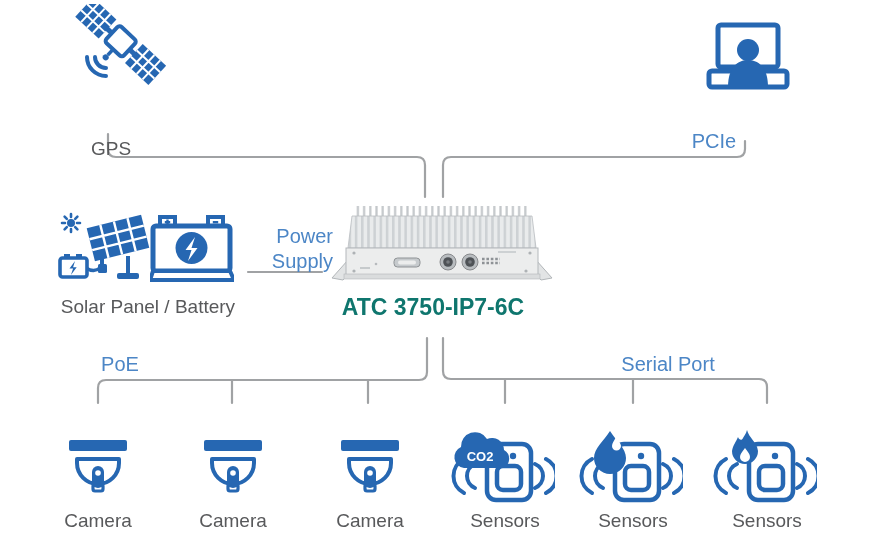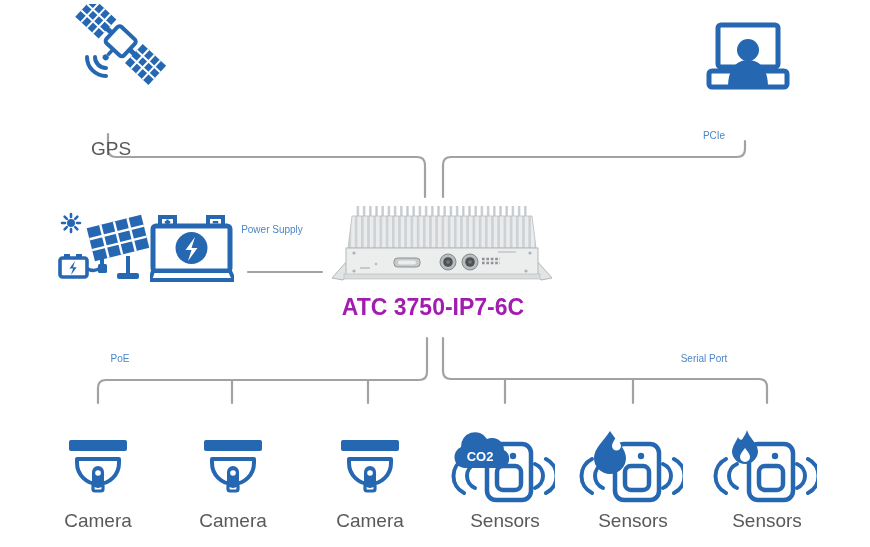--- a/index.html
+++ b/index.html
@@ -7,26 +7,26 @@
     position:relative;width:870px;height:547px;background:#ffffff;
     font-family:"Liberation Sans",sans-serif;overflow:hidden;
   }
   .abs{position:absolute;}
   .node-label{
     position:absolute;transform:translateX(-50%);
     font-size:19px;color:#58595b;white-space:nowrap;text-align:center;
   }
   .link-label{
     position:absolute;transform:translateX(-50%);
-    font-size:10px;color:#4c86c6;white-space:nowrap;text-align:center;
+    font-size:20px;color:#4c86c6;white-space:nowrap;text-align:right;
   }
   .link-label.wrap{white-space:normal;width:84px;line-height:1.25;}
   .device-label{
     position:absolute;transform:translateX(-50%);
-    font-size:23px;font-weight:bold;color:#a21caf;white-space:nowrap;
+    font-size:23px;font-weight:bold;color:#0f766e;white-space:nowrap;
   }
   svg{display:block;}
 </style>
 </head>
 <body>
 
 <div id="canvas">
 
   <svg class="abs" style="left:0;top:0;" width="870" height="547" viewBox="0 0 870 547" fill="none" stroke="#a0a2a4" stroke-width="2.2" stroke-linecap="round">
     <path d="M108 134 L108 149 Q108 157 116 157 L417 157 Q425 157 425 165 L425 197"></path>
@@ -85,22 +85,23 @@
   <svg class="abs" style="left:150px;top:214px;" width="84" height="72" viewBox="0 0 84 72">
     <rect x="10" y="3" width="15" height="11" fill="#fff" stroke="#2667b2" stroke-width="4"></rect>
     <rect x="58" y="3" width="15" height="11" fill="#fff" stroke="#2667b2" stroke-width="4"></rect>
     <path d="M17.5 5.5 V11 M14.8 8.2 H20.2" stroke="#2667b2" stroke-width="2.4"></path>
     <path d="M62.8 8.2 H68.2" stroke="#2667b2" stroke-width="2.4"></path>
     <rect x="3" y="12" width="77" height="45" rx="3" fill="#fff" stroke="#2667b2" stroke-width="5"></rect>
     <path d="M3 57 L0 66 H84 L80 57 Z" fill="#fff" stroke="#2667b2" stroke-width="4" stroke-linejoin="round"></path>
     <circle cx="41.5" cy="34" r="16" fill="#2667b2"></circle>
     <path d="M45 23 l-9.5 13 h6 l-3.5 11 l9.5 -13 h-6 z" fill="#fff"></path>
   </svg>
-
-  <div class="link-label wrap" style="left:272px;top:224px;">Power Supply</div>
+  <div class="node-label" style="left:148px;top:296px;">Solar Panel / Battery</div>
+
+  <div class="link-label wrap" style="left:291px;top:224px;">Power Supply</div>
 
   <svg class="abs" style="left:330px;top:198px;" width="224" height="88" viewBox="0 0 224 88">
     <defs>
       <pattern id="spikes" width="6.2" height="10" patternUnits="userSpaceOnUse">
         <rect x="2" y="0" width="2.2" height="10" fill="#c3c7ca"></rect>
       </pattern>
       <pattern id="finsFront" width="6.2" height="32" patternUnits="userSpaceOnUse">
         <rect x="0" y="0" width="2.6" height="32" fill="#cdd1d4"></rect>
         <rect x="2.6" y="0" width="3.6" height="32" fill="#e9ebec"></rect>
       </pattern>
@@ -124,21 +125,21 @@
     <circle cx="200" cy="55" r="1.6" fill="#aeb2b5"></circle>
     <circle cx="24" cy="73" r="1.6" fill="#aeb2b5"></circle>
     <circle cx="196" cy="73" r="1.6" fill="#aeb2b5"></circle>
     <circle cx="46" cy="66" r="1.3" fill="#b6babd"></circle>
     <path d="M30 70 H40" stroke="#b6babd" stroke-width="1.4"></path>
     <path d="M168 54 H186" stroke="#c0c4c7" stroke-width="1.4"></path>
   </svg>
   <div class="device-label" style="left:433px;top:294px;">ATC 3750-IP7-6C</div>
 
   <div class="link-label" style="left:120px;top:353px;">PoE</div>
-  <div class="link-label" style="left:704px;top:353px;">Serial Port</div>
+  <div class="link-label" style="left:668px;top:353px;">Serial Port</div>
 
   <svg class="abs" style="left:69px;top:438px;" width="58" height="62" viewBox="0 0 58 62">
     <rect x="0" y="2" width="58" height="11" rx="2" fill="#2667b2"></rect>
     <path d="M8 21 h42 v4 a21 21 0 0 1 -42 0 z" fill="#fff" stroke="#2667b2" stroke-width="4" stroke-linejoin="round"></path>
     <rect x="24" y="46" width="10" height="7" rx="2" fill="#fff" stroke="#2667b2" stroke-width="3.2"></rect>
     <rect x="23" y="28" width="12" height="22" rx="6" fill="#2667b2"></rect>
     <circle cx="29" cy="35" r="2.8" fill="#fff"></circle>
   </svg>
   <div class="node-label" style="left:98px;top:510px;">Camera</div>
 

